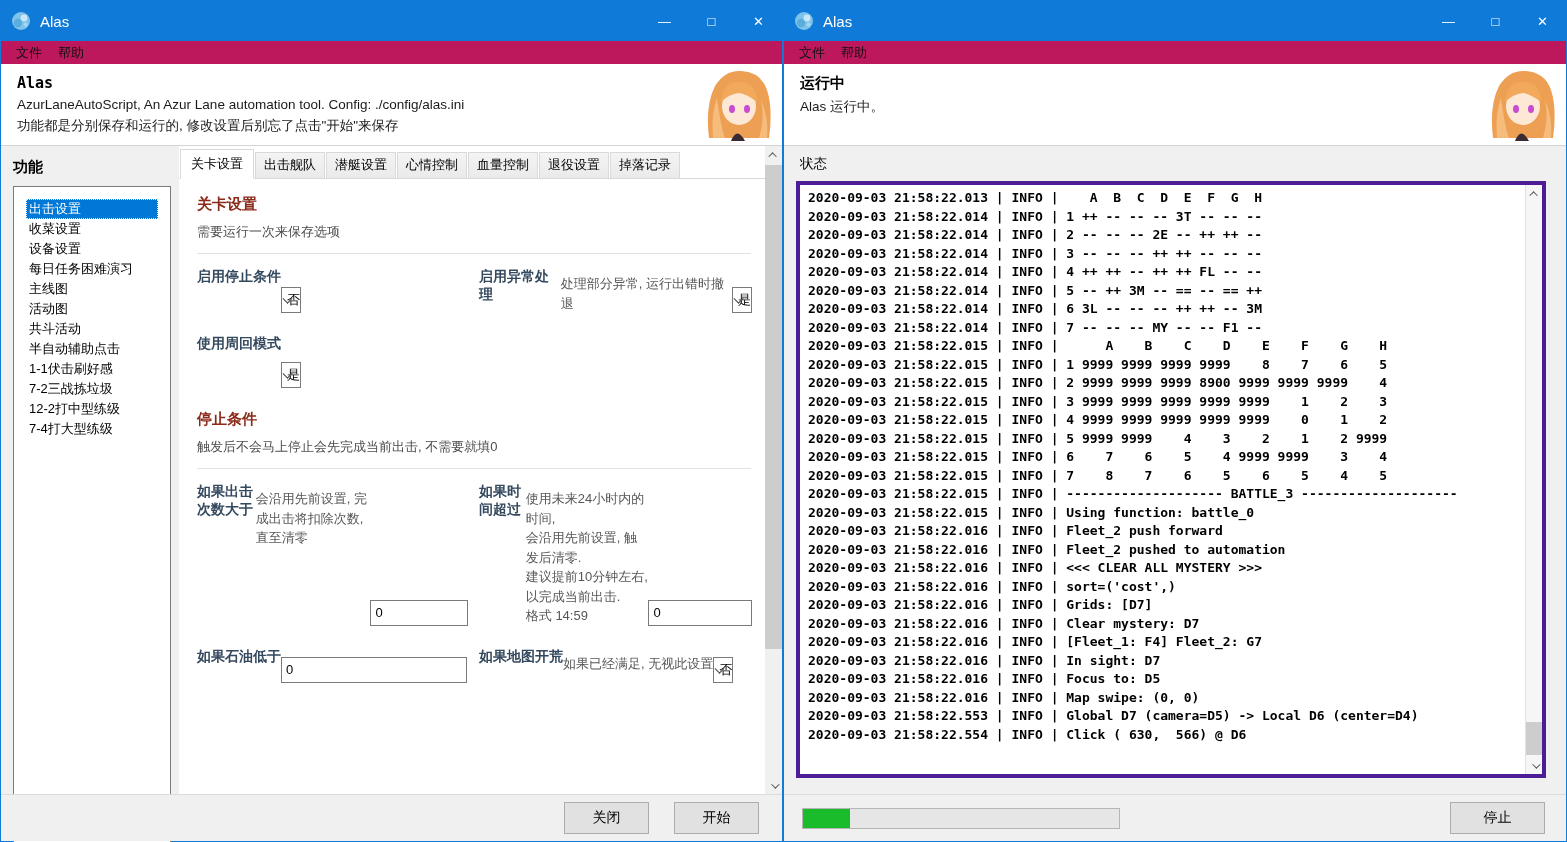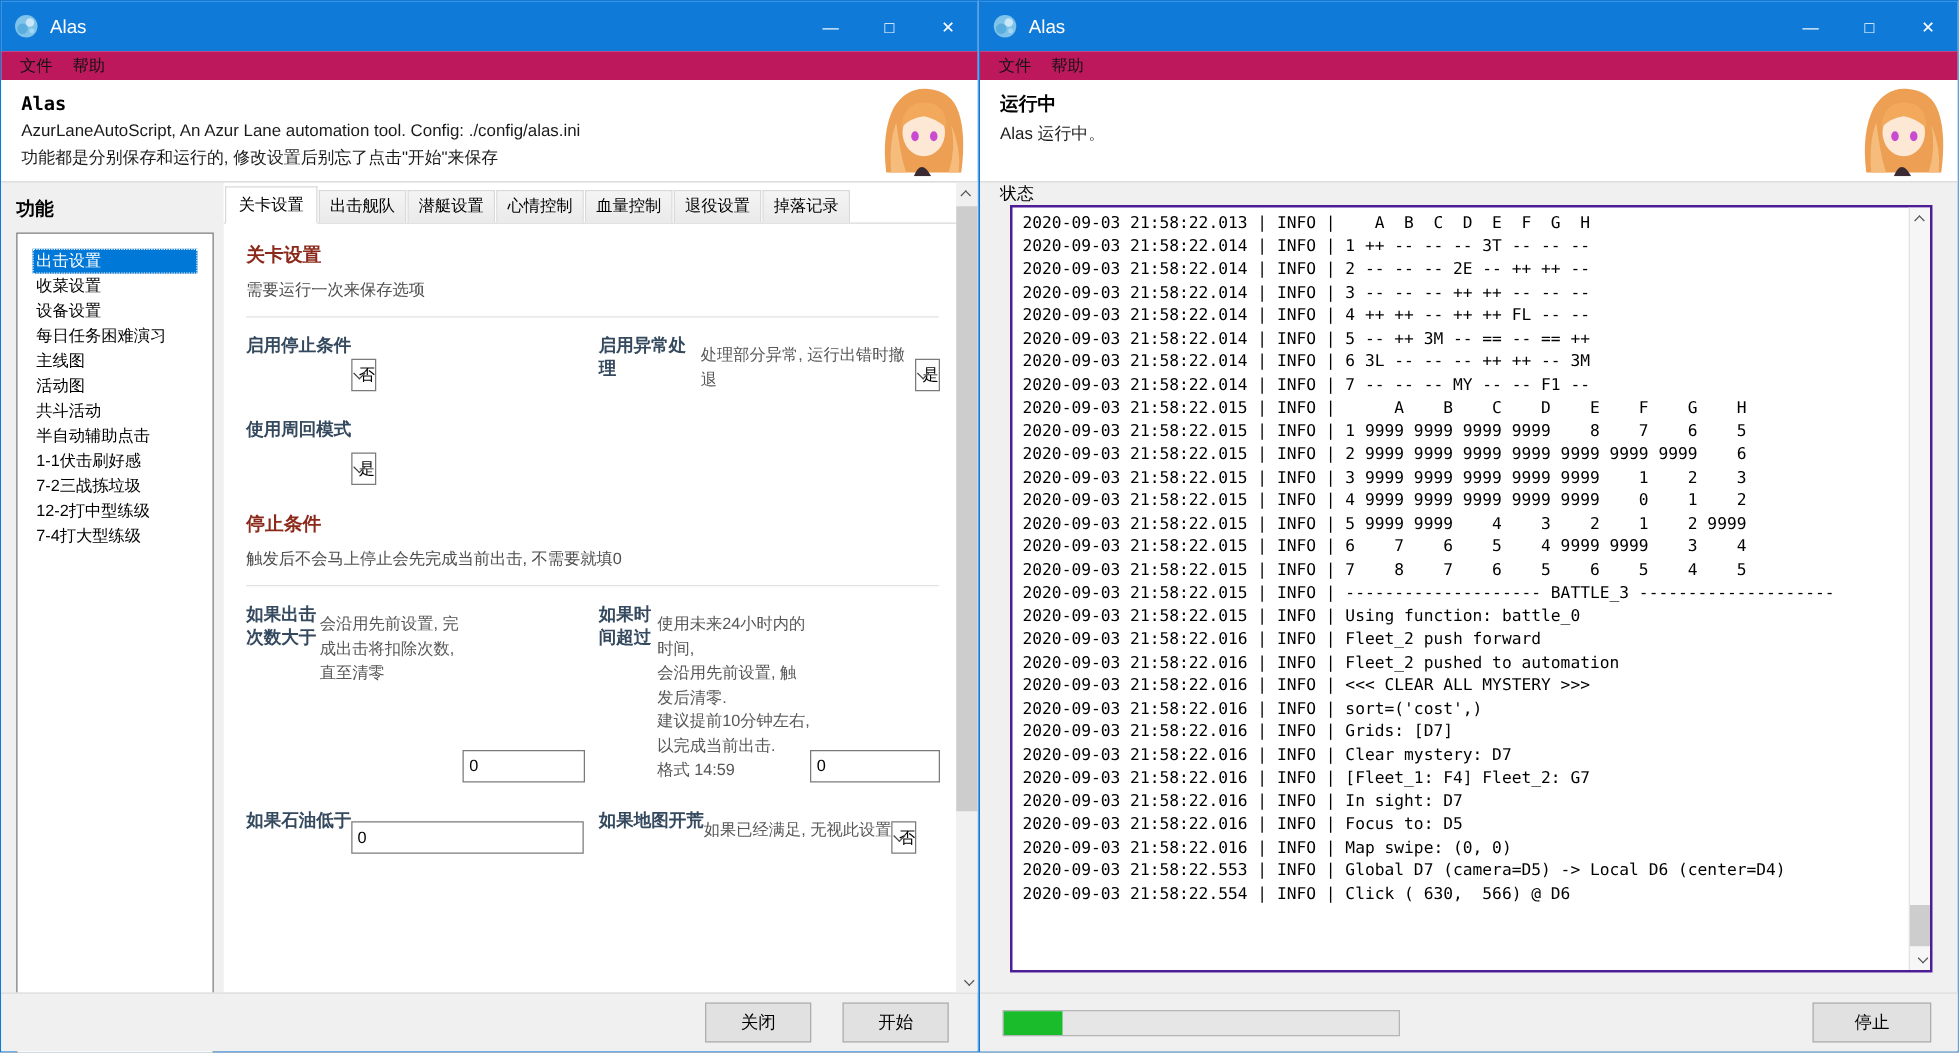--- a/index.html
+++ b/index.html
@@ -66,24 +66,24 @@
   .sb-thumb { position:absolute; left:0; width:17px; background:#cdcdcd; }
   .sb-thumb.main { top:19px; height:484px; }
 
   
   .footer { height:47px; background:#f0f0f0; border-top:1px solid #dcdcdc; display:flex; align-items:center; flex-shrink:0; }
   .btn { width:85px; height:32px; background:#e1e1e1; border:1px solid #adadad; font-size:14px; color:#000; font-family:"Liberation Sans",sans-serif; cursor:default; }
   .footer.left-f { justify-content:flex-end; padding-right:23px; }
   .footer.left-f .btn { margin-left:25px; }
 
   
-  .statusrow { height:18px; display:flex; align-items:center; padding-left:16px; flex-shrink:0; }
+  .statusrow { height:35px; display:flex; align-items:center; padding-left:16px; flex-shrink:0; }
   .statuslabel { font-size:13.5px; color:#000; }
   .rightbody { flex:1; display:flex; flex-direction:column; background:#f0f0f0; min-height:0; }
-  .logwrap { flex:1; margin:0 20px 16px 24px; background:#fff; border:2px solid #4c1d95; position:relative; overflow:hidden; }
+  .logwrap { flex:1; margin:0 20px 16px 12px; background:#fff; border:4px solid #4c1d95; position:relative; overflow:hidden;font-weight:bold; }
   .log { position:absolute; inset:4px 21px 4px 8px; overflow:hidden; }
   .log-line { font-family:"DejaVu Sans Mono",monospace; font-size:13px; line-height:18.5px; white-space:pre; color:#000; }
   .log-sb { position:absolute; top:0; right:0; bottom:0; width:17px; background:#f6f6f6; border-left:1px solid #e2e2e2; }
   .sb-thumb.logpos { bottom:19px; height:33px; }
   .footer.right-f { padding-left:18px; }
   .progress { width:318px; height:21px; border:1px solid #b5b5b5; background:#e6e6e6; }
   .progress-fill { height:100%; background:var(--progress-green); }
   .footer.right-f .btn { margin-left:auto; margin-right:21px; width:95px; }
 </style>
 </head>
@@ -329,21 +329,21 @@
             <div class="log-line"><span>2020-09-03 21:58:22.014</span><span> | </span><span>INFO</span><span> | </span><span>5 -- ++ 3M -- == -- == ++</span></div>
 
             <div class="log-line"><span>2020-09-03 21:58:22.014</span><span> | </span><span>INFO</span><span> | </span><span>6 3L -- -- -- ++ ++ -- 3M</span></div>
 
             <div class="log-line"><span>2020-09-03 21:58:22.014</span><span> | </span><span>INFO</span><span> | </span><span>7 -- -- -- MY -- -- F1 --</span></div>
 
             <div class="log-line"><span>2020-09-03 21:58:22.015</span><span> | </span><span>INFO</span><span> | </span><span>     A    B    C    D    E    F    G    H</span></div>
 
             <div class="log-line"><span>2020-09-03 21:58:22.015</span><span> | </span><span>INFO</span><span> | </span><span>1 9999 9999 9999 9999    8    7    6    5</span></div>
 
-            <div class="log-line"><span>2020-09-03 21:58:22.015</span><span> | </span><span>INFO</span><span> | </span><span>2 9999 9999 9999 9999 9999 9999 9999    6</span></div>
+            <div class="log-line"><span>2020-09-03 21:58:22.015</span><span> | </span><span>INFO</span><span> | </span><span>2 9999 9999 9999 8900 9999 9999 9999    4</span></div>
 
             <div class="log-line"><span>2020-09-03 21:58:22.015</span><span> | </span><span>INFO</span><span> | </span><span>3 9999 9999 9999 9999 9999    1    2    3</span></div>
 
             <div class="log-line"><span>2020-09-03 21:58:22.015</span><span> | </span><span>INFO</span><span> | </span><span>4 9999 9999 9999 9999 9999    0    1    2</span></div>
 
             <div class="log-line"><span>2020-09-03 21:58:22.015</span><span> | </span><span>INFO</span><span> | </span><span>5 9999 9999    4    3    2    1    2 9999</span></div>
 
             <div class="log-line"><span>2020-09-03 21:58:22.015</span><span> | </span><span>INFO</span><span> | </span><span>6    7    6    5    4 9999 9999    3    4</span></div>
 
             <div class="log-line"><span>2020-09-03 21:58:22.015</span><span> | </span><span>INFO</span><span> | </span><span>7    8    7    6    5    6    5    4    5</span></div>

